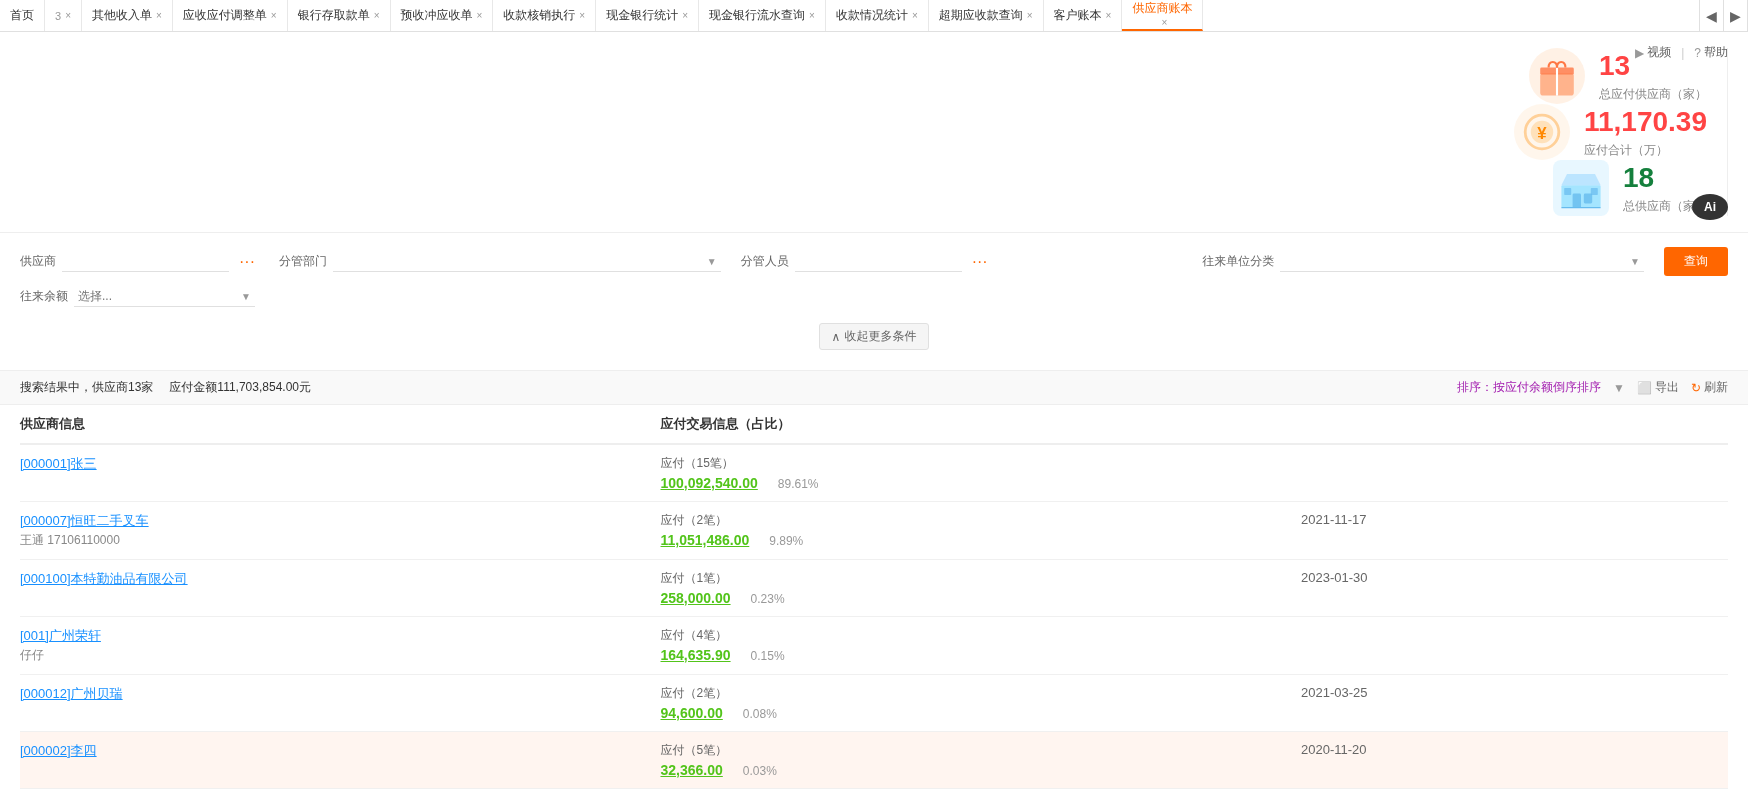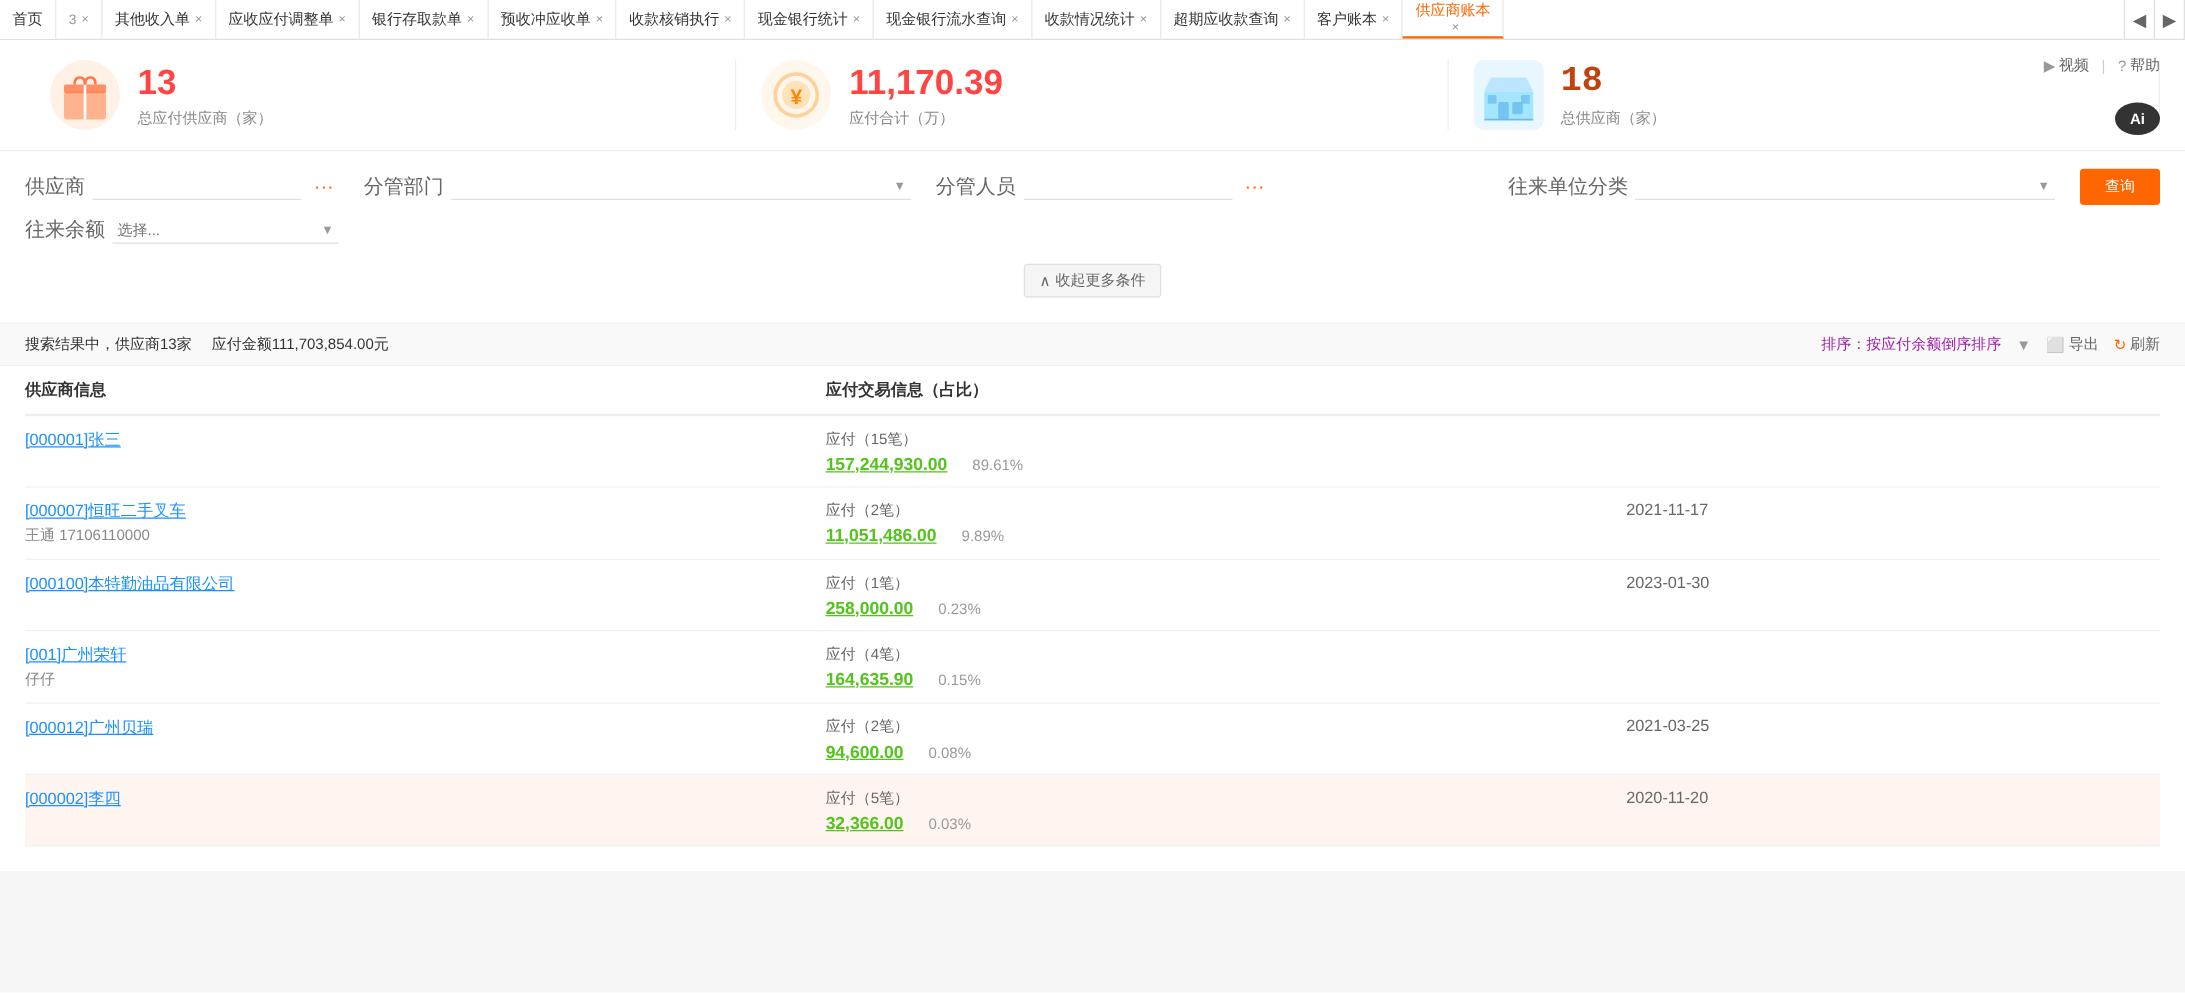--- a/index.html
+++ b/index.html
@@ -17,42 +17,42 @@
     }
     .nav-tab:first-child { background: #fff; }
     .nav-tab.active { color: #ff6600; border-bottom: 2px solid #ff6600; flex-direction: column; }
     .nav-tab .close-btn { margin-left: 4px; color: #999; font-size: 10px; cursor: pointer; }
     .nav-arrows { display: flex; margin-left: auto; border-left: 1px solid #e0e0e0; }
     .nav-arrow { width: 24px; height: 32px; display: flex; align-items: center; justify-content: center; cursor: pointer; color: #666; font-size: 14px; border-right: 1px solid #e0e0e0; }
 
     
     .summary-area {
       display: flex; background: #fff; padding: 16px 20px; align-items: flex-end;
-      border-bottom: 1px solid #eee; position: relative;
+      border-bottom: 1px solid #eee; position: relative; flex-direction: column;
     }
     .summary-card {
       display: flex; align-items: center; flex: 1; padding: 0 20px;
       border-right: 1px solid #eee;
     }
     .summary-card:last-of-type { border-right: none; }
     .card-icon { width: 60px; height: 60px; margin-right: 14px; }
     .card-icon svg { width: 100%; height: 100%; }
     .card-content .card-number { font-size: 28px; font-weight: bold; color: #ff4444; line-height: 1.2; }
     .card-content .card-label { font-size: 12px; color: #888; margin-top: 4px; }
     .top-right-links { position: absolute; right: 20px; top: 12px; display: flex; gap: 10px; font-size: 12px; color: #666; }
     .top-right-links span { cursor: pointer; display: flex; align-items: center; gap: 3px; }
     .divider-v { color: #ccc; }
 
     
     .filter-area {
       background: #fff; padding: 14px 20px; border-bottom: 1px solid #eee;
     }
     .filter-row { display: flex; align-items: center; gap: 20px; margin-bottom: 10px; }
     .filter-item { display: flex; align-items: center; gap: 6px; }
-    .filter-label { color: #666; white-space: nowrap; font-size: 16px; }
+    .filter-label { color: #666; white-space: nowrap; font-size: 12px; }
     .filter-input {
       border: none; border-bottom: 1px solid #e0e0e0; padding: 3px 6px;
       font-size: 12px; min-width: 160px; outline: none; color: #333; background: transparent;
     }
     .filter-select-container {
       display: flex; align-items: center; border-bottom: 1px solid #e0e0e0; min-width: 200px;
     }
     .filter-select-container input { border: none; outline: none; font-size: 12px; flex: 1; padding: 3px 4px; background: transparent; }
     .filter-select-container .arrow { color: #999; font-size: 10px; padding: 0 4px; }
     .search-btn {
@@ -211,21 +211,21 @@
         <rect x="6" y="18" width="28" height="16" rx="1" fill="#88ddff" opacity="0.7"></rect>
         <path d="M6 18 L10 10 L30 10 L34 18Z" fill="#aaddff" opacity="0.7"></path>
         <rect x="14" y="24" width="6" height="10" rx="1" fill="#66bbee" opacity="0.8"></rect>
         <rect x="22" y="24" width="6" height="7" rx="1" fill="#66bbee" opacity="0.8"></rect>
         <rect x="8" y="20" width="5" height="5" rx="0.5" fill="#66bbee" opacity="0.7"></rect>
         <rect x="27" y="20" width="5" height="5" rx="0.5" fill="#66bbee" opacity="0.7"></rect>
         <line x1="6" y1="34" x2="34" y2="34" stroke="#66bbee" stroke-width="1"></line>
       </svg>
     </div>
     <div class="card-content">
-      <div class="card-number" style="color:#c2410c;font-family:Liberation Mono, monospace;">18</div>
+      <div class="card-number" style="color:#15803d;">18</div>
       <div class="card-label">总供应商（家）</div>
     </div>
   </div>
 
   <div class="top-right-links">
     <span>
       <span style="color:#999;">▶</span>
       <span>视频</span>
     </span>
     <span class="divider-v">|</span>
@@ -318,21 +318,21 @@
 
   <div class="table-row">
     <div>
       <div class="supplier-name">
         <span>[000001]</span><span>张三</span>
       </div>
     </div>
     <div>
       <div class="amount-label">应付（15笔）</div>
       <div class="txn-row">
-        <span class="amount-green">157,244,930.00</span>
+        <span class="amount-green">100,092,540.00</span>
         <span class="percent-text">89.61%</span>
       </div>
     </div>
   </div>
 
   <div class="table-row">
     <div>
       <div class="supplier-name">
         <span>[000007]</span><span>恒旺二手叉车</span>
       </div>

